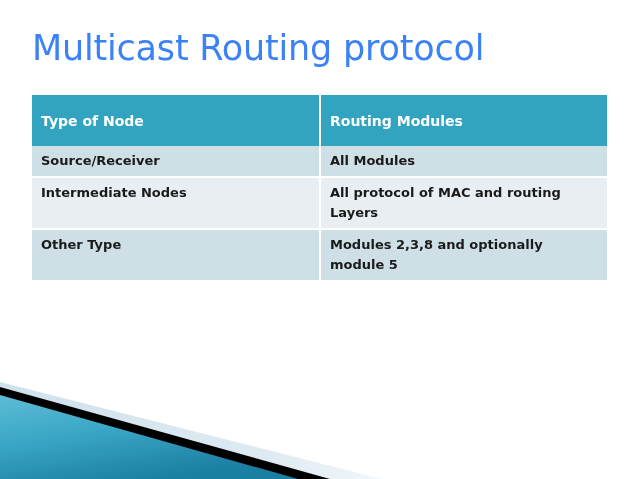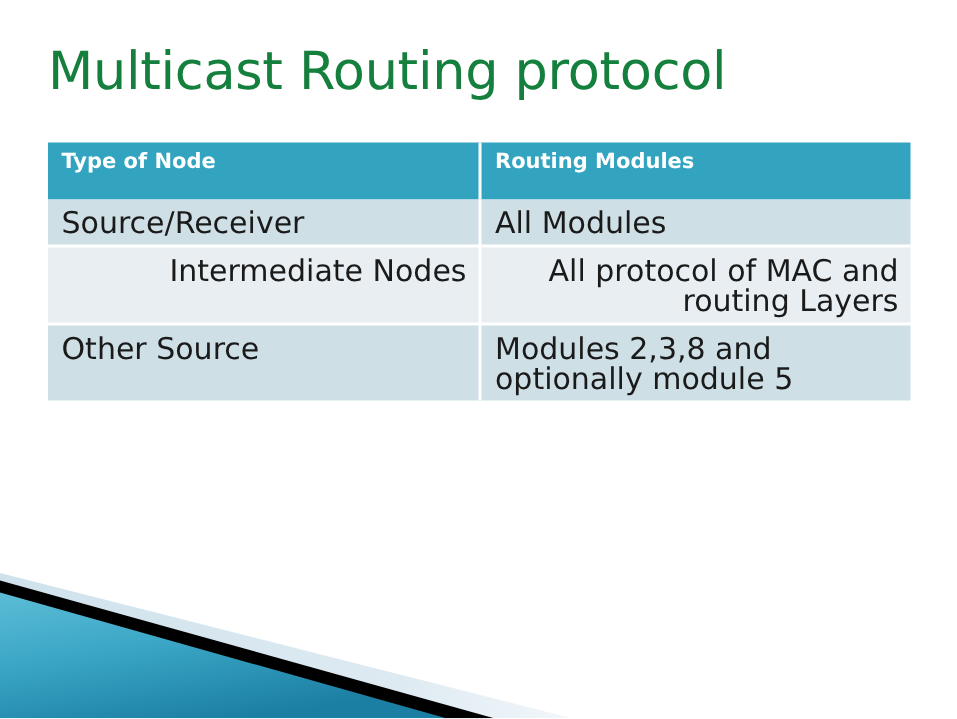--- a/index.html
+++ b/index.html
@@ -24,21 +24,21 @@
     position: absolute;
     left: 32px;
     top: 22px;
     width: 570px;
     height: 56px;
     font-family: "DejaVu Sans", sans-serif;
     font-size: 35px;
     font-weight: 400;
     line-height: 52px;
     letter-spacing: -0.2px;
-    color: #15803d;
+    color: #3b82f6;
     white-space: nowrap;
   }
 
   
   #content-table {
     position: absolute;
     left: 32px;
     top: 95px;
     width: 575px;
     border-collapse: collapse;
@@ -55,38 +55,38 @@
     font-family: "DejaVu Sans", sans-serif;
   }
 
   #content-table thead th {
     background: #32a4c0;
     color: #ffffff;
     font-size: 14px;
     font-weight: bold;
     line-height: 20px;
     height: 30px;
-    padding-top: 3px;
+    padding-top: 16px;
     padding-bottom: 5px;
     border-right: 2px solid #ffffff;
   }
   #content-table thead th:last-child { border-right: none; }
 
   #content-table tbody td {
     color: #1a1a1a;
-    font-size: 20px;
-    font-weight: 400;
+    font-size: 13px;
+    font-weight: 700;
     line-height: 20px;
     border-right: 2px solid #ffffff;
     border-bottom: 2px solid #ffffff;
   }
   #content-table tbody td:last-child { border-right: none; }
 
   #content-table tbody tr.row-a td { background: #cedfe6; }
-  #content-table tbody tr.row-b td { background: #e8eef1; text-align: right; }
+  #content-table tbody tr.row-b td { background: #e8eef1; }
 
   #content-table tbody tr.r1 td { height: 19px; }
   #content-table tbody tr.r2 td { height: 36px; }
   #content-table tbody tr.r3 td { height: 38px; }
   #content-table tbody tr:last-child td { border-bottom: none; }
 
   
   #decor {
     position: absolute;
     left: 0;
@@ -117,21 +117,21 @@
     <tbody>
       <tr class="row-a r1">
         <td>Source/Receiver</td>
         <td>All Modules</td>
       </tr>
       <tr class="row-b r2">
         <td>Intermediate Nodes</td>
         <td>All protocol of MAC and routing Layers</td>
       </tr>
       <tr class="row-a r3">
-        <td>Other Source</td>
+        <td>Other Type</td>
         <td>Modules 2,3,8 and optionally module 5</td>
       </tr>
     </tbody>
   </table>
 
   <svg id="decor" viewBox="0 0 638 110" preserveAspectRatio="none">
     <defs>
       <linearGradient id="tealGrad" x1="0" y1="0" x2="0.55" y2="1">
         <stop offset="0%" stop-color="#5cbcd6"></stop>
         <stop offset="45%" stop-color="#3ba7c6"></stop>

